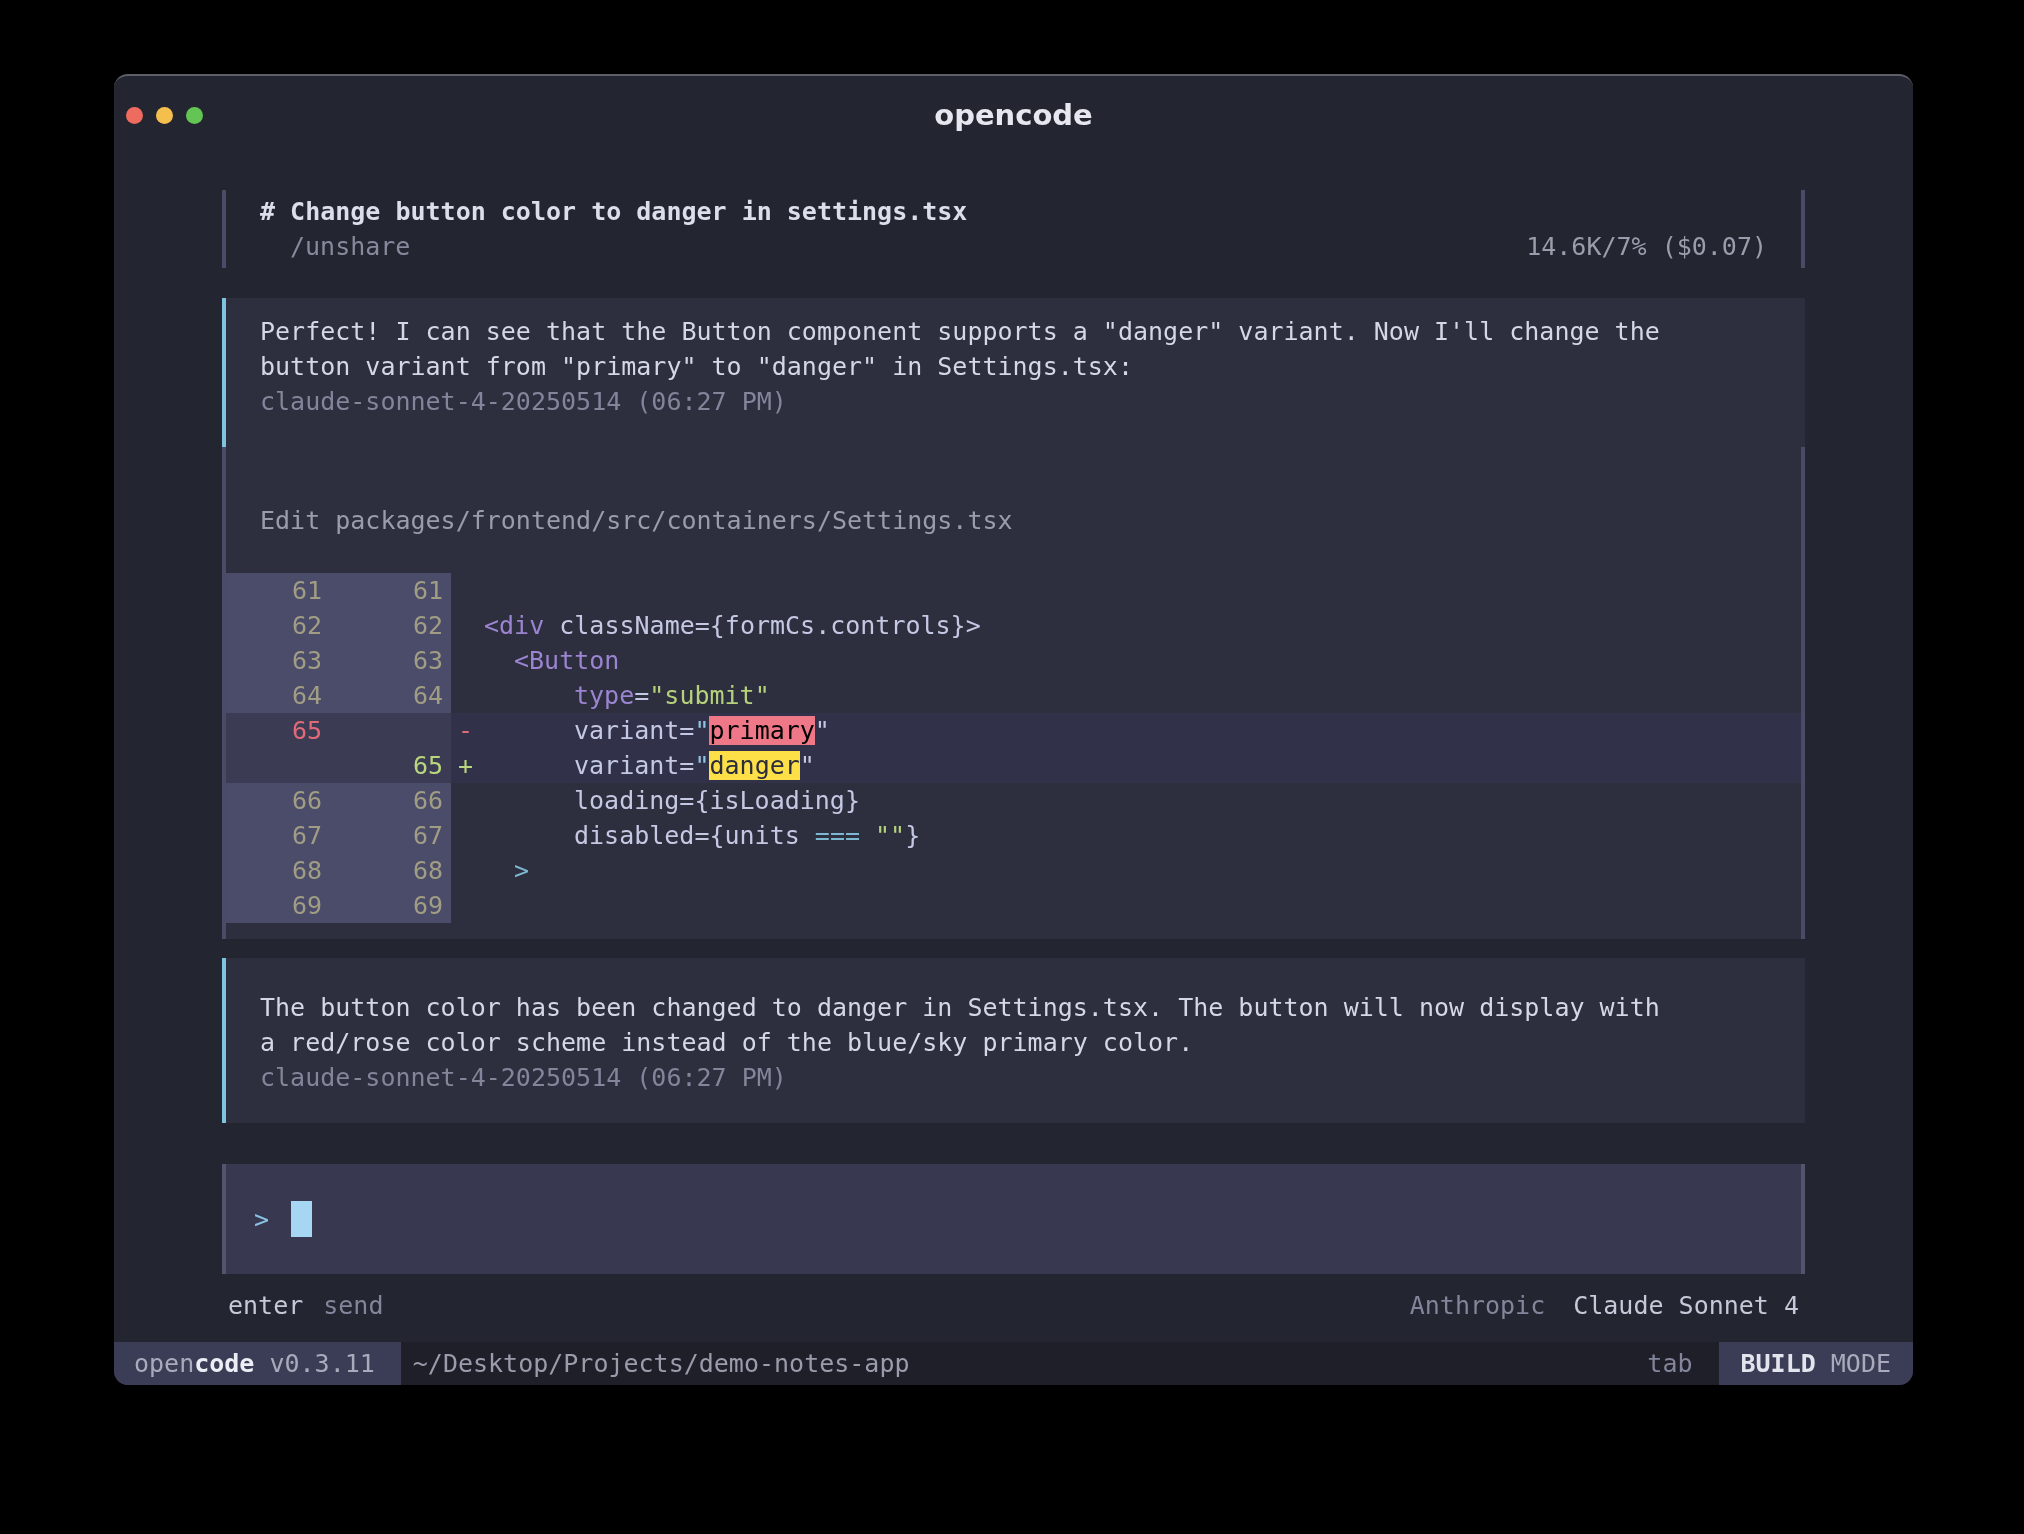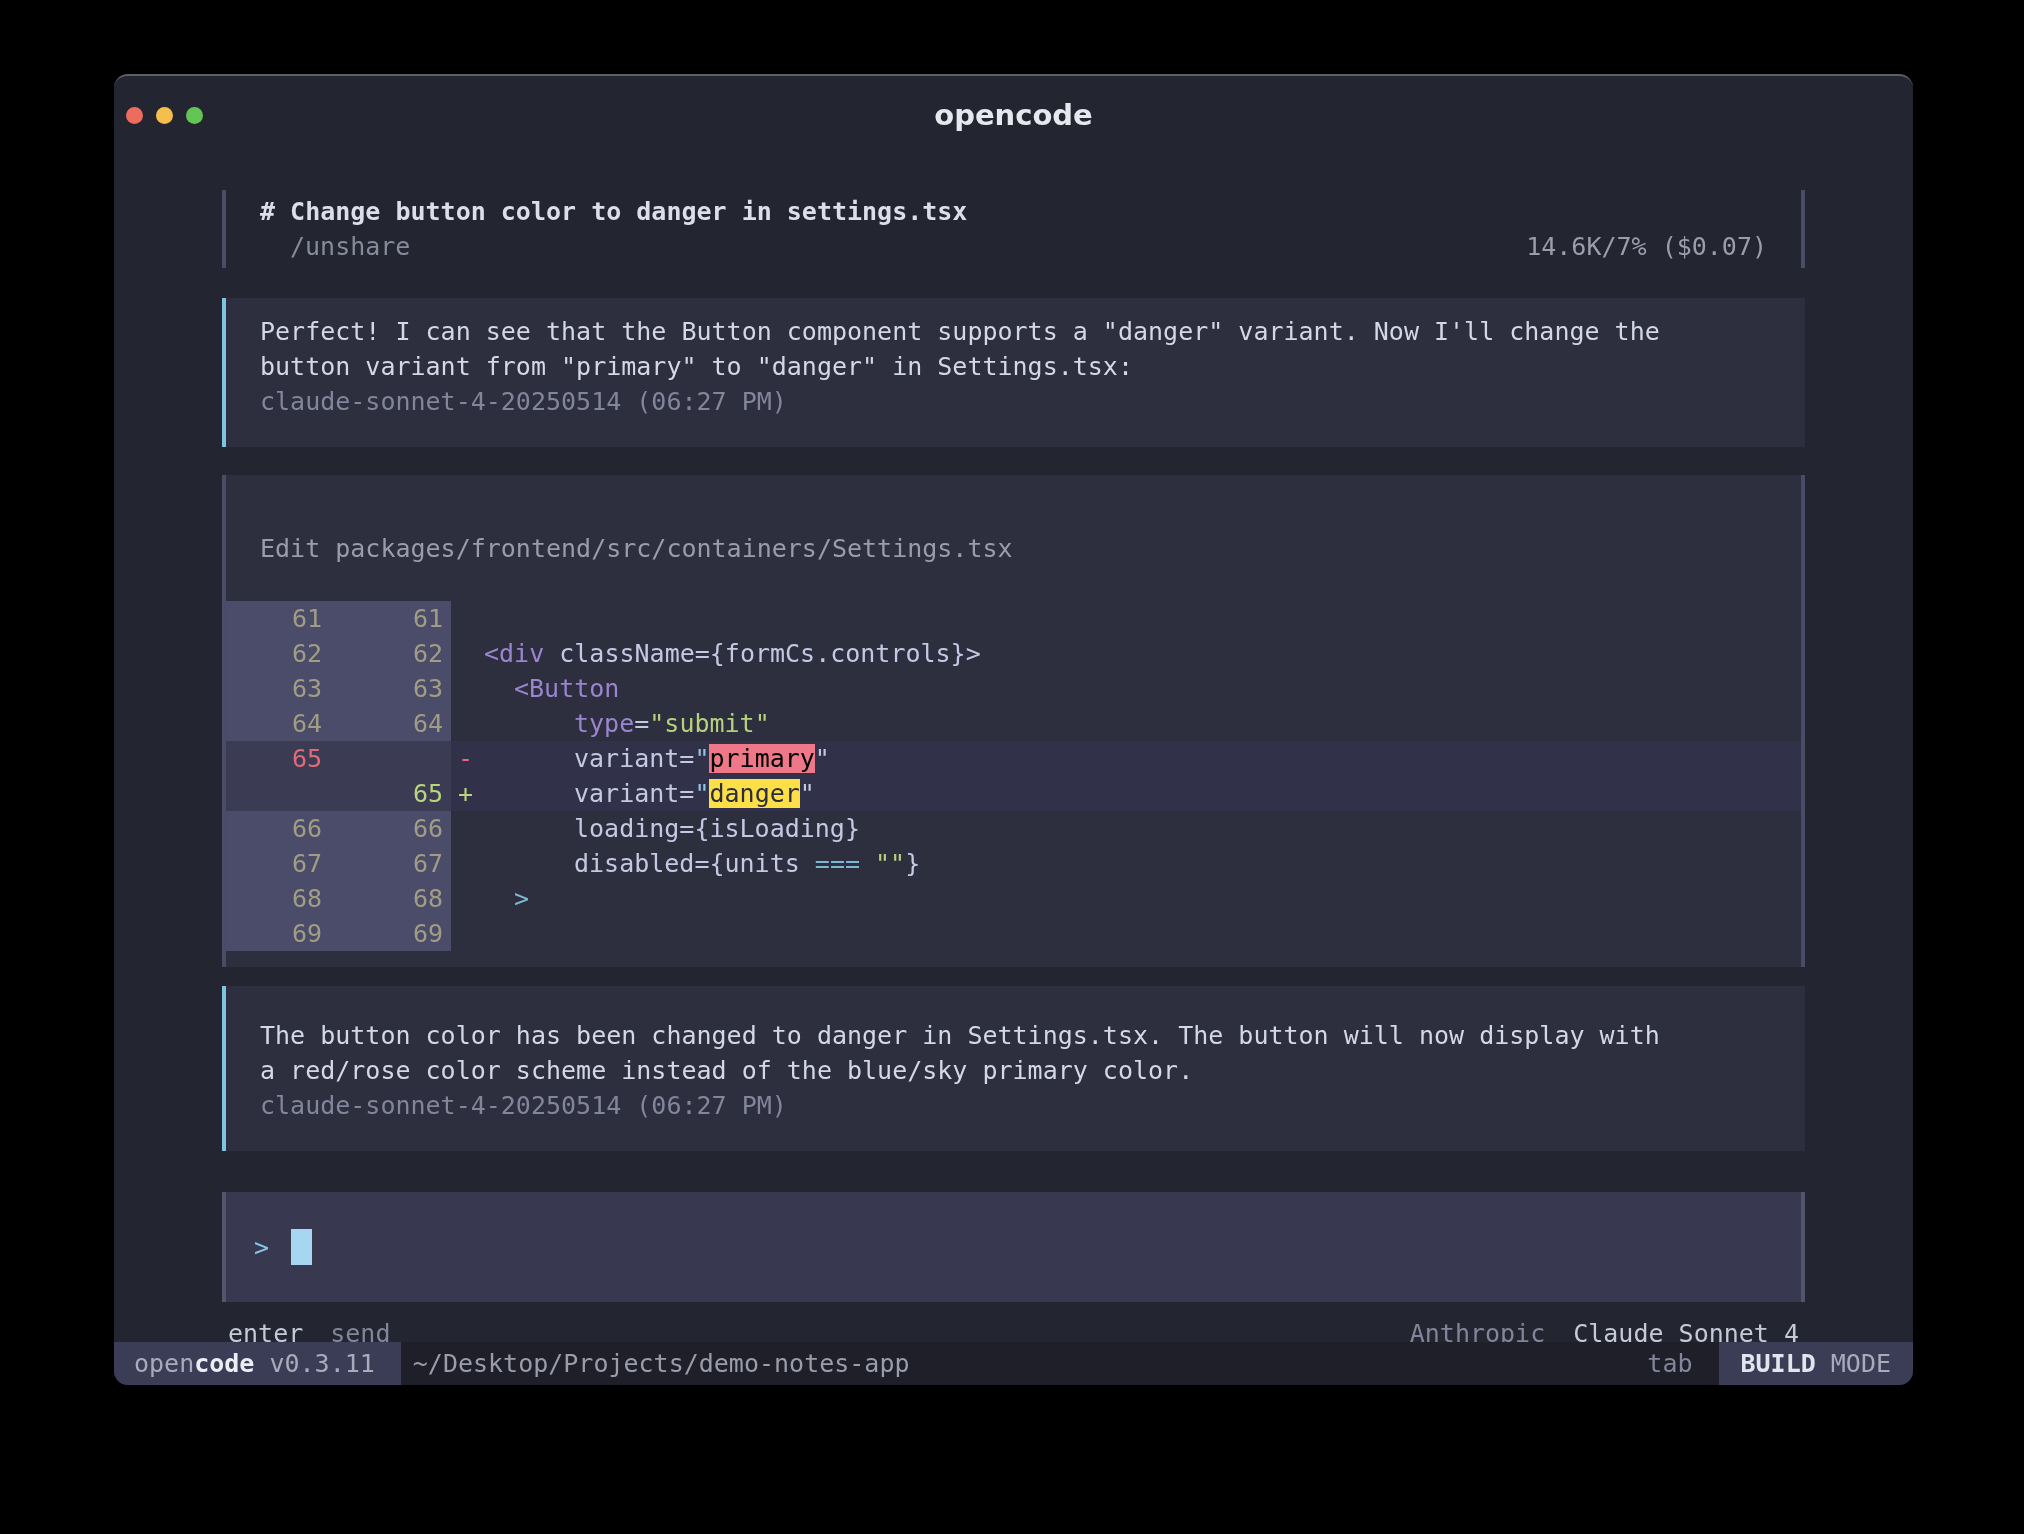--- a/index.html
+++ b/index.html
@@ -38,21 +38,21 @@
   .message{
     background:#2d2e3e;border-left:4px solid #7ec3e0;
     padding:16px 28px 28px 34px;
   }
   .message.first{margin-top:30px;}
   .message.second{margin-top:19px;padding-top:32px;}
   .msg-line{height:35px;line-height:35px;color:#d4d7e4;white-space:pre;}
   .model-line{height:35px;line-height:35px;color:#83859a;white-space:pre;}
   
   .edit-block{
-    margin-top:28px;background:#2d2e3e;
+    background:#2d2e3e;
     border-left:4px solid #4a4b66;border-right:4px solid #4a4b66;
     padding:56px 0 16px 0;
   }
   .edit-header{height:35px;line-height:35px;color:#9a9cac;padding-left:34px;margin-bottom:35px;}
   .drow{display:flex;height:35px;line-height:35px;}
   .drow.del,.drow.ins{background:#31324a;}
   .gut{text-align:right;color:#a19d84;flex:0 0 auto;}
   .gut.old{width:104px;padding-right:8px;}
   .gut.new{width:121px;padding-right:8px;}
   .drow.ctx .gut{background:#4b4c6a;}
@@ -74,21 +74,21 @@
   .input-box{
     margin-top:41px;height:110px;background:#383950;
     border-left:4px solid #53546e;border-right:4px solid #53546e;
     display:flex;align-items:center;padding-left:28px;
   }
   .prompt{color:#8ac4e4;}
   .cursor{width:21px;height:36px;background:#a6d6f1;margin-left:22px;}
   
   .footer-row{margin-top:14px;height:35px;line-height:35px;display:flex;padding:0 6px;}
   .hint-key{color:#c6c9d8;}
-  .hint-action{color:#83859a;margin-left:27px;}
+  .hint-action{color:#83859a;margin-left:20px;}
   .footer-right{margin-left:auto;display:flex;}
   .provider{color:#83859a;}
   .model-name{color:#c6c9d8;margin-left:28px;}
   
   .statusbar{
     position:absolute;left:0;right:0;bottom:0;height:43px;background:#1e1f29;
     display:flex;align-items:stretch;
   }
   .sb-chip{background:#3b3c55;display:flex;align-items:center;}
   .sb-chip.left{padding:0 26px 0 20px;}

